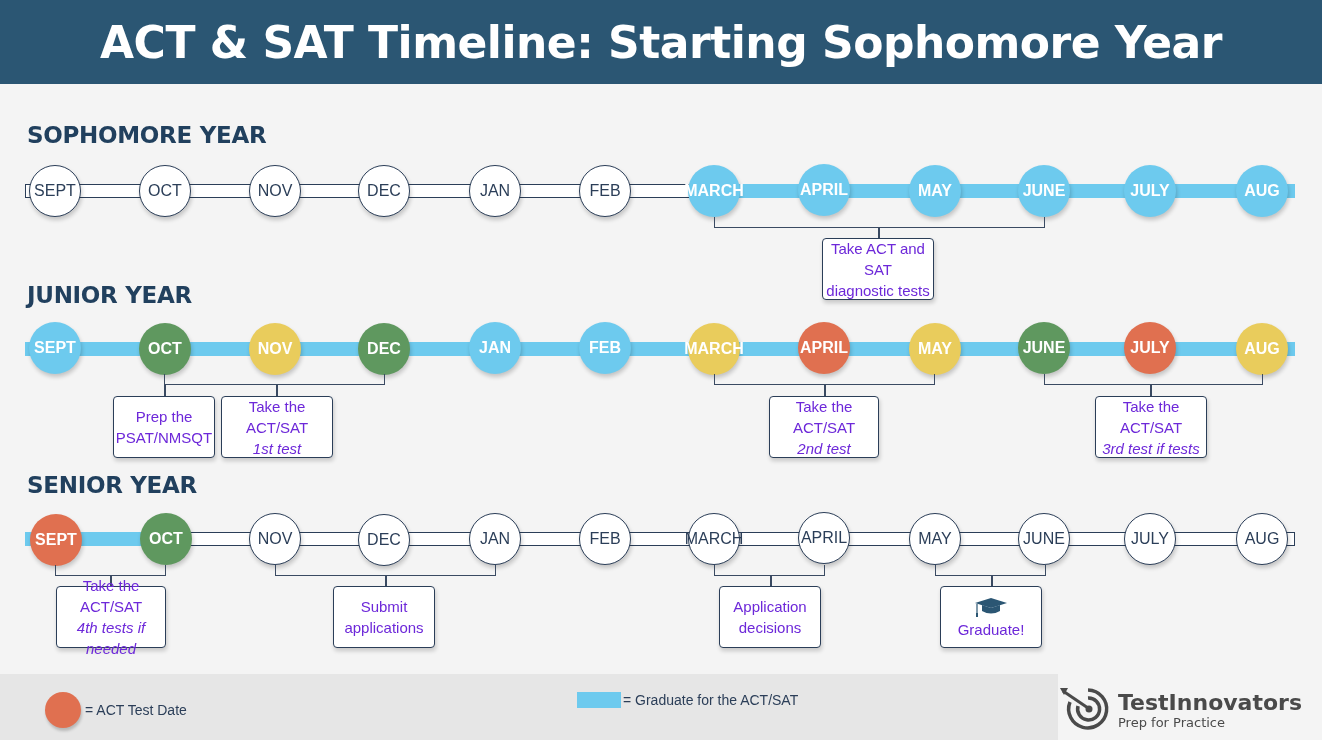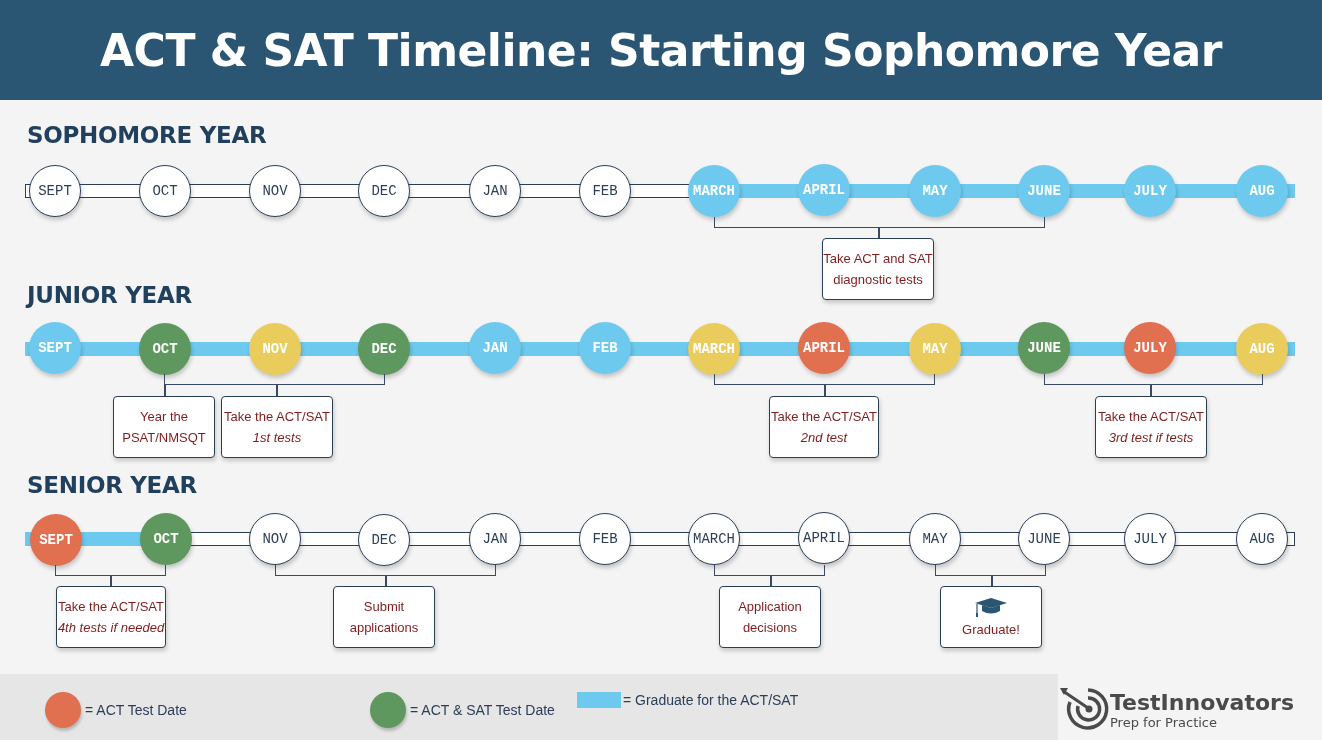--- a/index.html
+++ b/index.html
@@ -1,39 +1,39 @@
 <!DOCTYPE html>
 <html><head>
 <meta charset="utf-8">
 <style>
   * { box-sizing: border-box; margin: 0; padding: 0; }
   body { width: 1322px; height: 740px; background: #f4f4f4; font-family: "Liberation Sans", sans-serif; position: relative; overflow: hidden; color: #233b58; }
-  .header { position: absolute; left: 0; top: 0; width: 1322px; height: 100px; background: #2b5673; display: flex; align-items: center; justify-content: center; }
+  .header { position: absolute; left: 0; top: 0; width: 1322px; height: 84px; background: #2b5673; display: flex; align-items: center; justify-content: center; }
   .header h1 { color: #fff; font-size: 44px; font-weight: bold; font-family: "DejaVu Sans", sans-serif; letter-spacing: -0.5px; }
   .year-title { position: absolute; left: 27px; font-size: 23px; font-weight: bold; color: #21405e; font-family: "DejaVu Sans", sans-serif; letter-spacing: -0.3px; }
   .track { position: absolute; left: 25px; width: 1270px; height: 14px; }
   .track-seg { position: absolute; top: 0; height: 14px; }
   .seg-white { background: #fff; border: 1.5px solid #2b3e58; }
   .seg-blue { background: #6dcaee; }
-  .circle { position: absolute; width: 52px; height: 52px; border-radius: 50%; display: flex; align-items: center; justify-content: center; font-size: 14px; font-weight: bold; box-shadow: 1px 3px 4px rgba(0,0,0,0.2); font-family: Liberation Mono, monospace; }
+  .circle { position: absolute; width: 52px; height: 52px; border-radius: 50%; display: flex; align-items: center; justify-content: center; font-size: 16px; font-weight: bold; box-shadow: 1px 3px 4px rgba(0,0,0,0.2); font-family: Liberation Sans, sans-serif; }
   .c-white { background: #fff; border: 1.5px solid #2b3e58; color: #2b3e58; font-weight: normal; }
   .c-blue { background: #6dcaee; color: #fff; }
   .c-red { background: #e07050; color: #fff; }
   .c-yellow { background: #e9cc5c; color: #fff; }
   .c-green { background: #5f985f; color: #fff; }
   .bracket { position: absolute; border: 1.5px solid #3a4a62; border-top: none; }
   .vline { position: absolute; width: 1.5px; background: #3a4a62; }
-  .note { position: absolute; background: #fff; border: 1.5px solid #2b3e58; border-radius: 4px; box-shadow: 1px 3px 4px rgba(0,0,0,0.18); display: flex; flex-direction: column; align-items: center; justify-content: center; text-align: center; font-size: 13px; color: #7f1d1d; line-height: 21px; }
+  .note { position: absolute; background: #fff; border: 1.5px solid #2b3e58; border-radius: 4px; box-shadow: 1px 3px 4px rgba(0,0,0,0.18); display: flex; flex-direction: column; align-items: center; justify-content: center; text-align: center; font-size: 15px; color: #6d28d9; line-height: 21px; }
   .note .it { font-style: italic; }
   .footer { position: absolute; left: 0; top: 674px; width: 1058px; height: 66px; background: #e6e6e6; }
   .legend-item { position: absolute; top: 18px; display: flex; align-items: center; font-size: 14px; color: #2b3e58; }
   .legend-dot { width: 36px; height: 36px; border-radius: 50%; box-shadow: 1px 3px 3px rgba(0,0,0,0.2); margin-right: 4px; }
   .legend-rect { width: 44px; height: 16px; background: #6dcaee; margin-right: 2px; }
   .logo { position: absolute; left: 1058px; top: 10px; display: flex; align-items: center; }
-  .logo-text { }
+  .logo-text { margin-left: 8px; }
   .logo-name { font-size: 22px; font-weight: bold; color: #4a4a4a; font-family: "DejaVu Sans", sans-serif; line-height: 24px; }
   .logo-tag { font-size: 13px; color: #4a4a4a; font-family: "DejaVu Sans", sans-serif; }
 </style>
 </head>
 <body>
 
 <div class="header">
   <h1>ACT &amp; SAT Timeline: Starting Sophomore Year</h1>
 </div>
 
@@ -75,26 +75,26 @@
 <div class="circle c-red" style="left:798px;top:322px">APRIL</div>
 <div class="circle c-yellow" style="left:909px;top:323px">MAY</div>
 <div class="circle c-green" style="left:1018px;top:322px">JUNE</div>
 <div class="circle c-red" style="left:1124px;top:322px">JULY</div>
 <div class="circle c-yellow" style="left:1236px;top:323px">AUG</div>
 
 <div class="bracket" style="left:164px;top:374px;width:221px;height:11px"></div>
 <div class="vline" style="left:164px;top:384px;height:12px"></div>
 <div class="vline" style="left:276px;top:384px;height:12px"></div>
 <div class="note" style="left:113px;top:396px;width:102px;height:62px">
-  <span>Year the</span>
+  <span>Prep the</span>
   <span>PSAT/NMSQT</span>
 </div>
 <div class="note" style="left:221px;top:396px;width:112px;height:62px">
   <span>Take the ACT/SAT</span>
-  <span class="it">1st tests</span>
+  <span class="it">1st test</span>
 </div>
 
 <div class="bracket" style="left:714px;top:374px;width:221px;height:11px"></div>
 <div class="vline" style="left:824px;top:384px;height:12px"></div>
 <div class="note" style="left:769px;top:396px;width:110px;height:62px">
   <span>Take the ACT/SAT</span>
   <span class="it">2nd test</span>
 </div>
 
 <div class="bracket" style="left:1044px;top:374px;width:219px;height:11px"></div>
@@ -155,24 +155,20 @@
     </svg>
   </span>
   <span>Graduate!</span>
 </div>
 
 <div class="footer">
   <div class="legend-item" style="left:45px">
     <div class="legend-dot" style="background:#e07050"></div>
     <span>= ACT Test Date</span>
   </div>
-  <div class="legend-item" style="left:370px">
-    <div class="legend-dot" style="background:#5f985f"></div>
-    <span>= ACT &amp; SAT Test Date</span>
-  </div>
   <div class="legend-item" style="left:577px">
     <div class="legend-rect"></div>
     <span>= Graduate for the ACT/SAT</span>
   </div>
   <div class="logo">
     <span>
       <svg width="52" height="48" viewBox="0 0 52 48">
         <path d="M30 6 A19 19 0 1 1 12 18" fill="none" stroke="#4a4a4a" stroke-width="3.5"></path>
         <path d="M30 14 A11 11 0 1 1 20 22" fill="none" stroke="#4a4a4a" stroke-width="3.5"></path>
         <circle cx="31" cy="25" r="3.5" fill="#4a4a4a"></circle>

